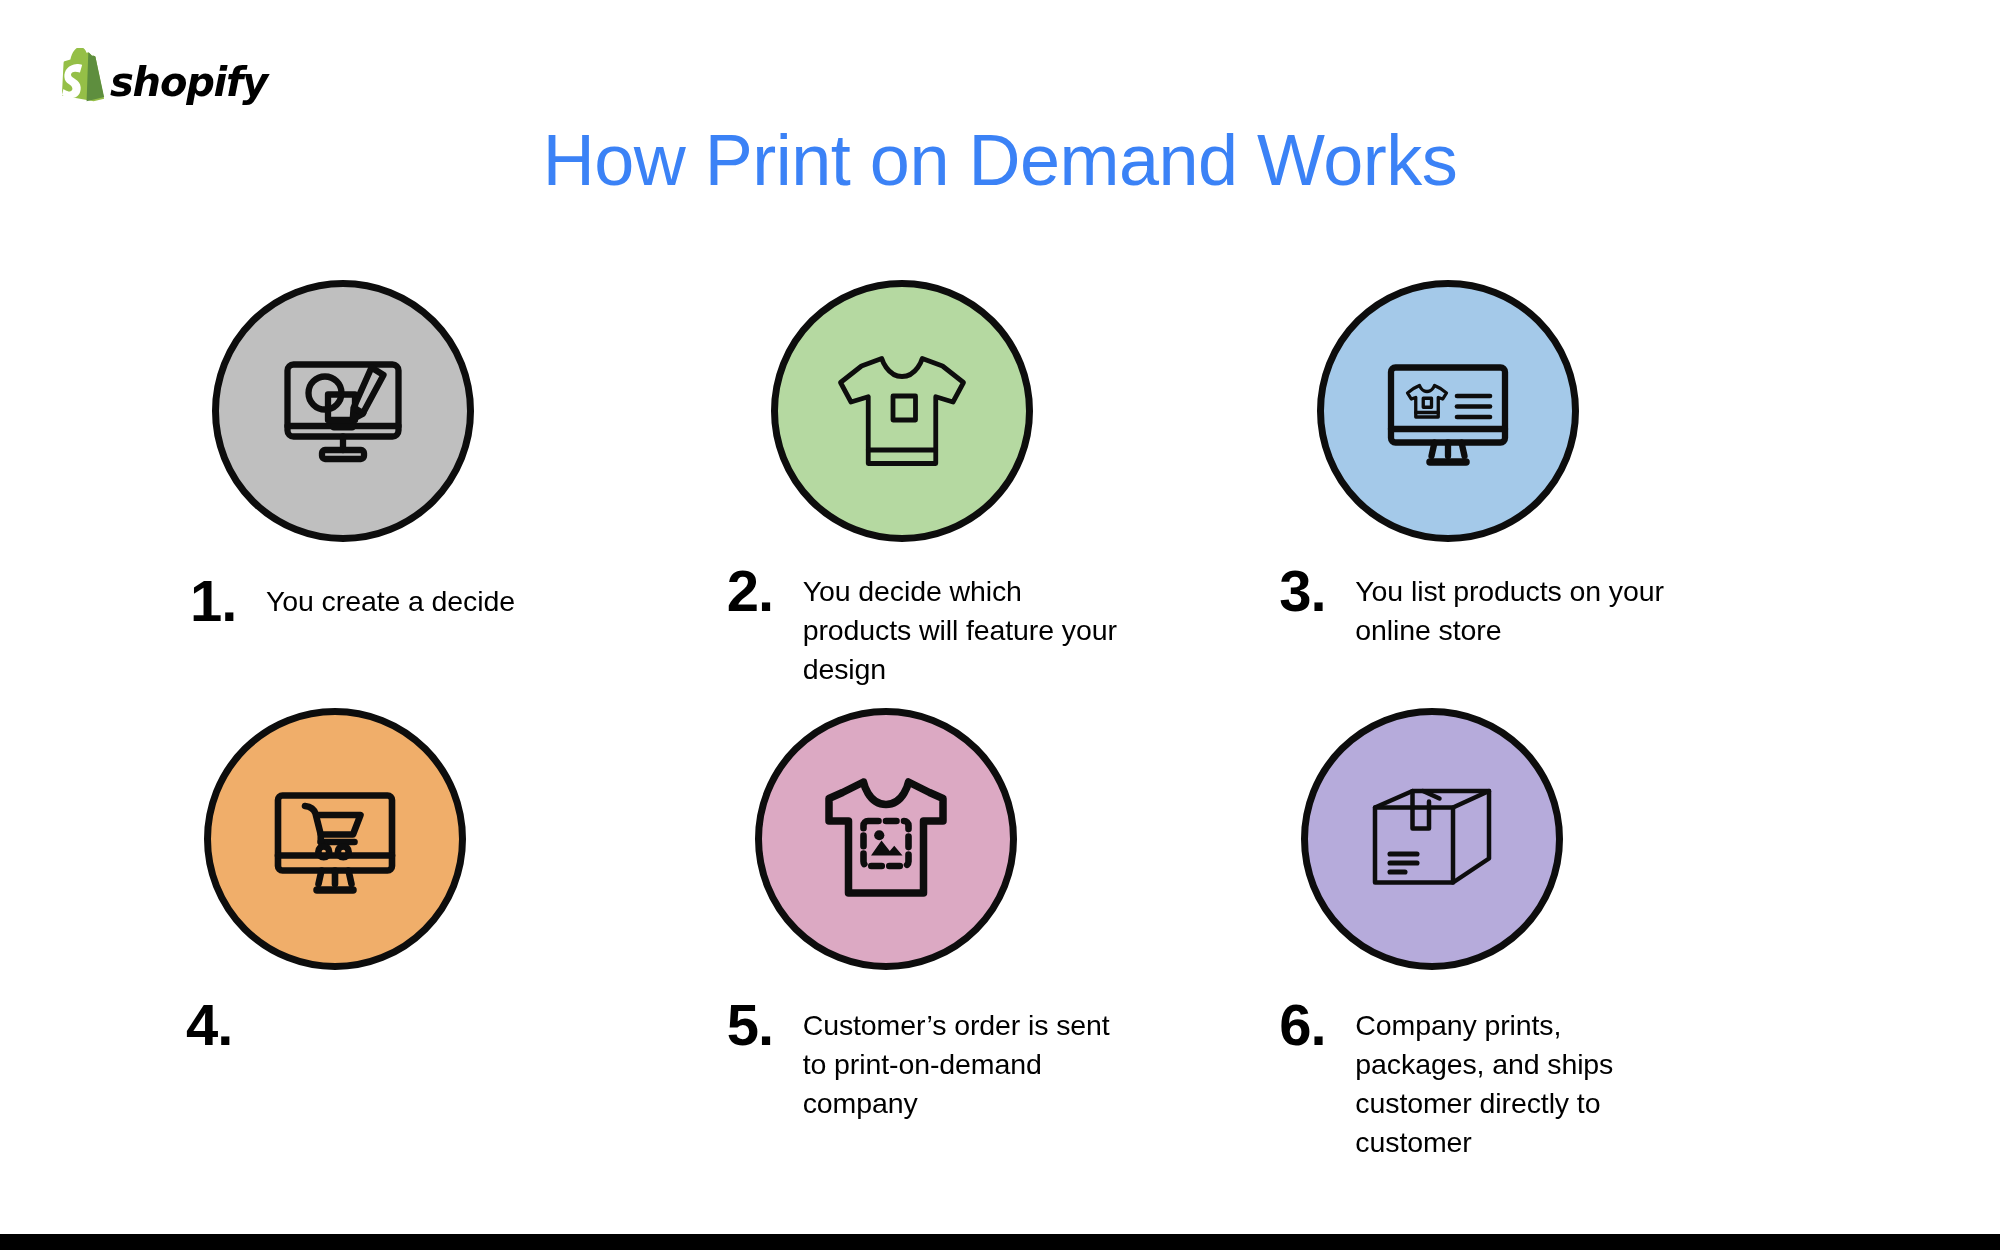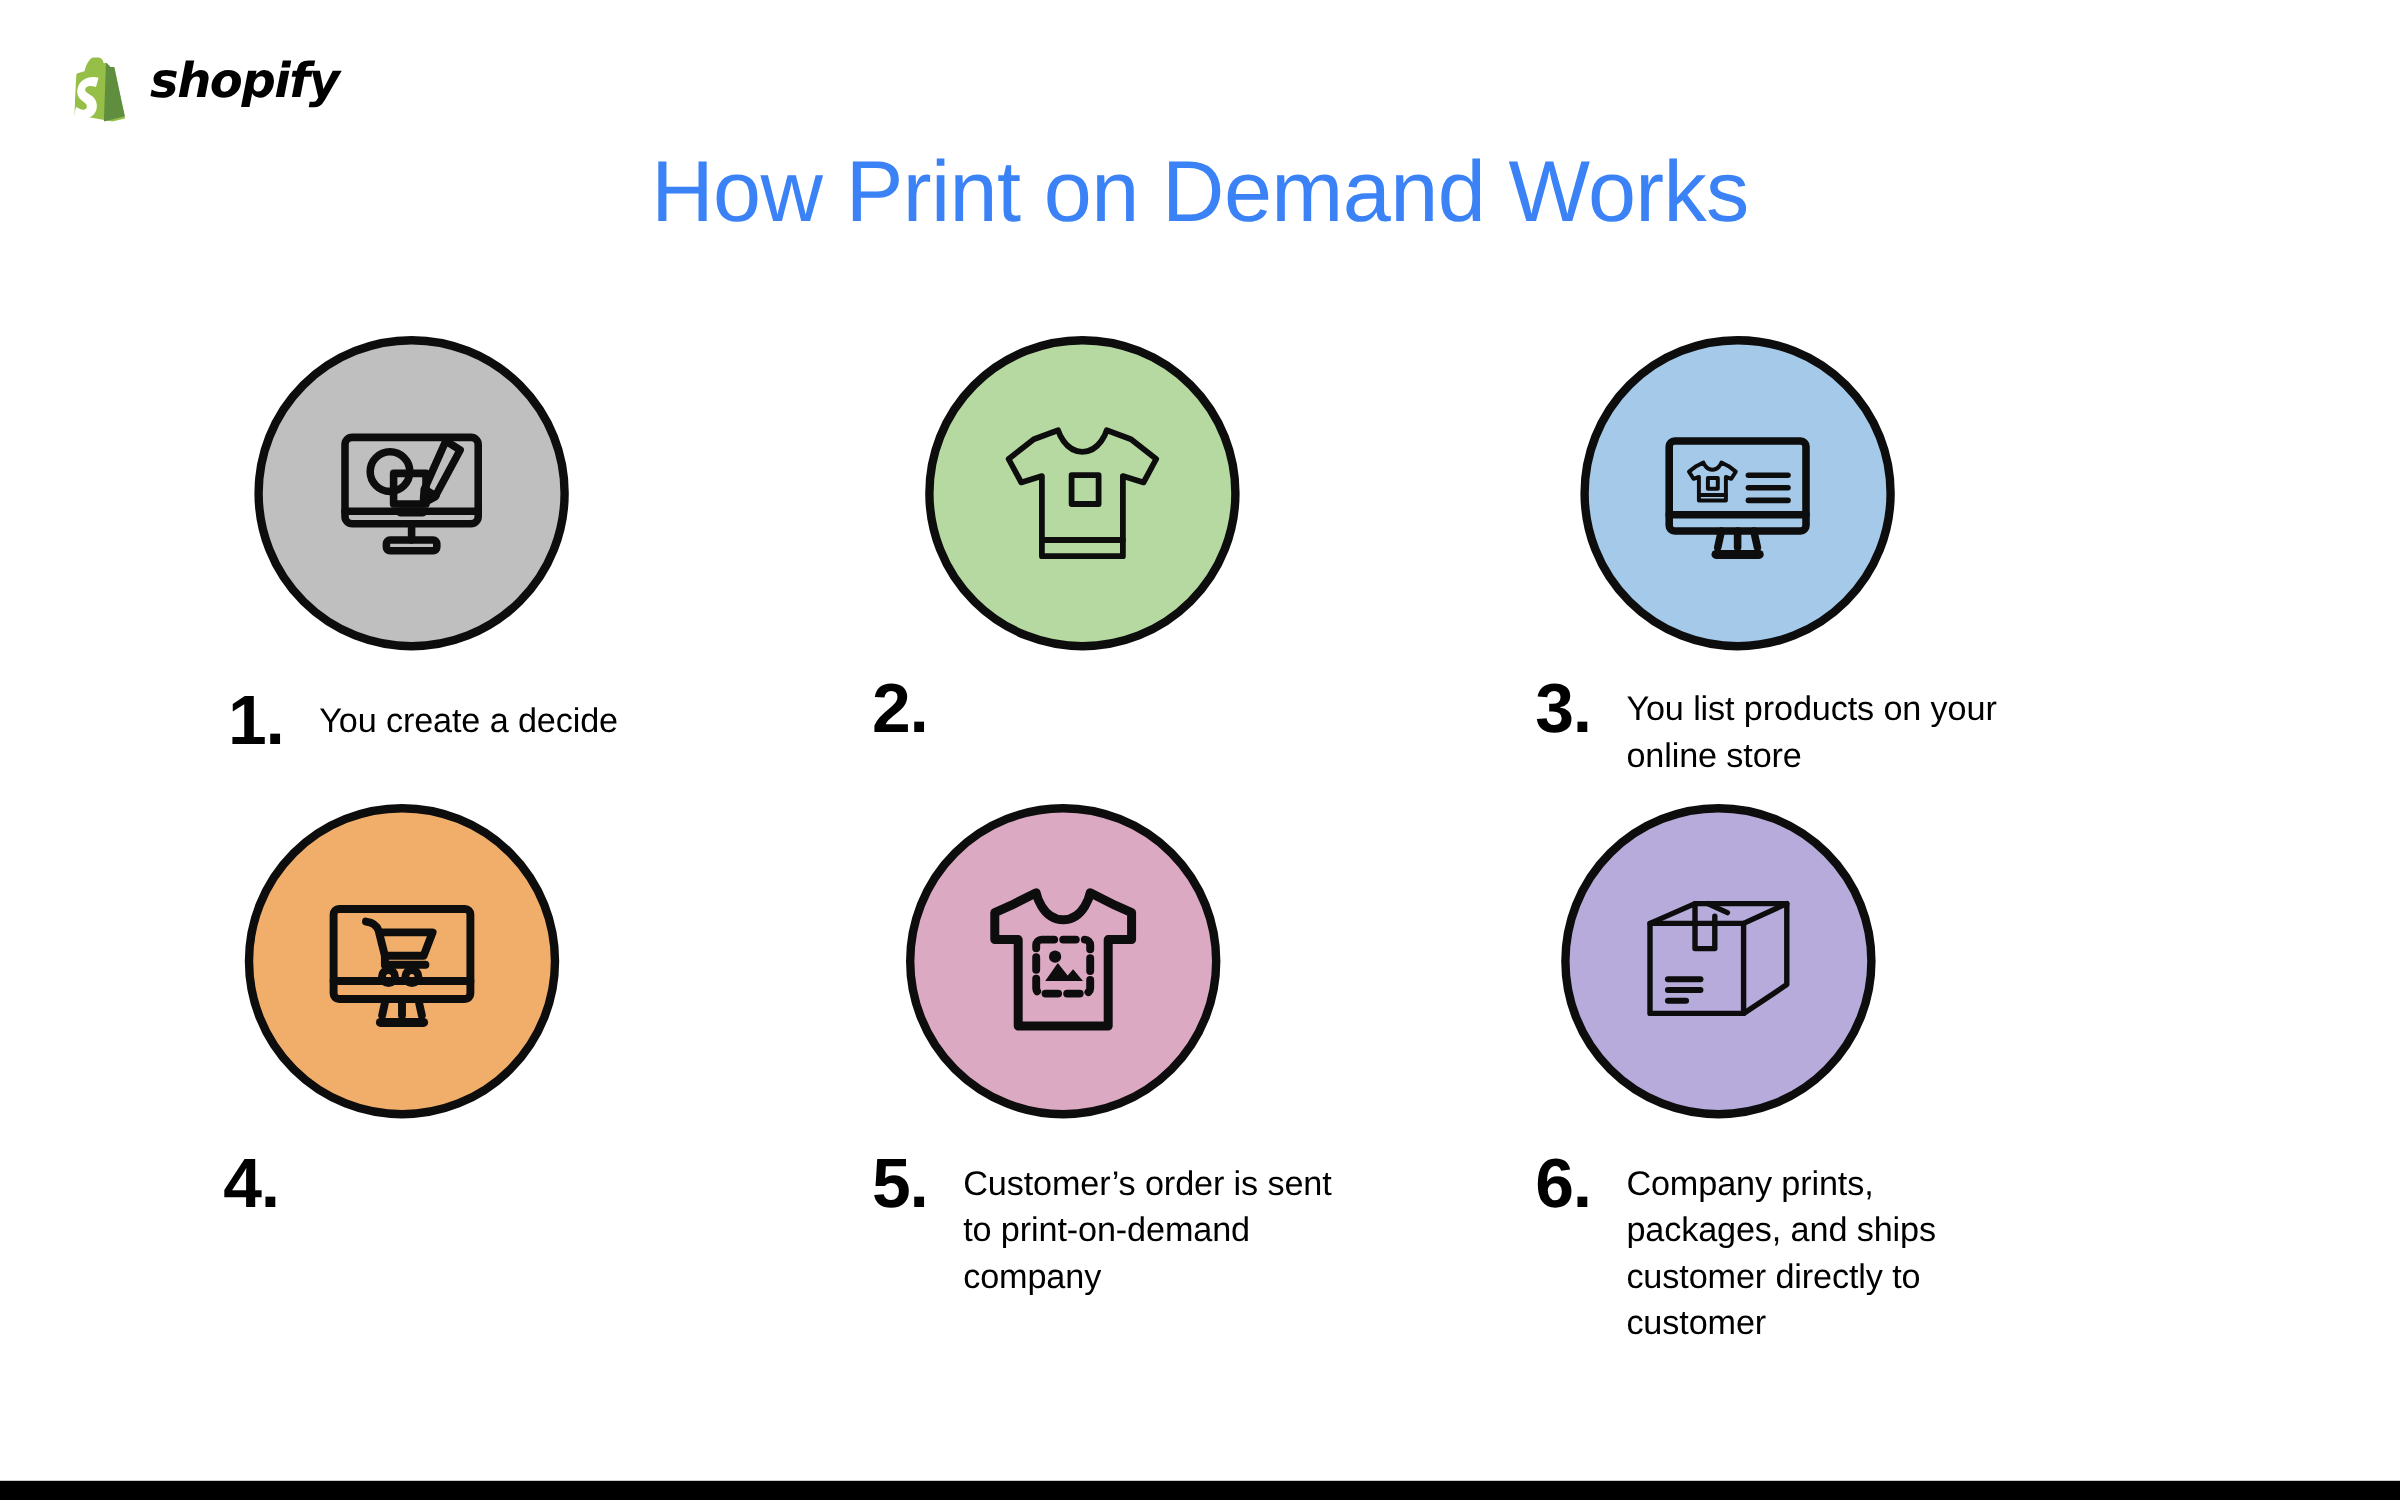--- a/index.html
+++ b/index.html
@@ -8,21 +8,21 @@
     background:#ffffff;
     font-family:"Liberation Sans","DejaVu Sans",sans-serif;
     color:#000000;
     position:relative;
     overflow:hidden;
   }
 
   
   #brand {
     position:absolute; left:62px; top:48px;
-    display:flex; align-items:flex-start; gap:19px;
+    display:flex; align-items:flex-end; gap:4px;
   }
   #brand .bag { width:44px; height:54px; display:block; }
   #brand .wordmark {
     font-family:"DejaVu Sans","Liberation Sans",sans-serif;
     font-size:40px; font-weight:700; font-style:italic;
     letter-spacing:-1.2px; color:#000; line-height:1;
   }
 
   
   #page-title {
@@ -144,20 +144,21 @@
         <svg viewBox="0 0 100 100" xmlns="http://www.w3.org/2000/svg" fill="none" stroke="#0d0d0d" stroke-width="3.2" stroke-linecap="round" stroke-linejoin="round">
           <path d="M36.5 15 L23 20 L9 31 L16 44 L27.5 40.5 L27.5 85 L72.5 85 L72.5 40.5 L84 44 L91 31 L77 20 L63.5 15
                    C63.5 15 60 27 50 27 C40 27 36.5 15 36.5 15 Z"></path>
           <path d="M27.5 76 H72.5"></path>
           <rect x="44" y="40" width="15" height="16"></rect>
         </svg>
       </span>
     </div>
     <div class="caption">
       <span class="step-num">2.</span>
+      <span class="step-text">You decide which products will feature your design</span>
     </div>
   </div>
 
   <div class="step step-3 row-1">
     <div class="medallion" style="background:#a4c9e9">
       <span>
         <svg viewBox="0 0 100 100" xmlns="http://www.w3.org/2000/svg" fill="none" stroke="#0d0d0d" stroke-width="4.2" stroke-linecap="round" stroke-linejoin="round">
           <rect x="12" y="21" width="76" height="50" rx="3"></rect>
           <path d="M12 62 H88"></path>
           <path d="M50 71 V80"></path>

